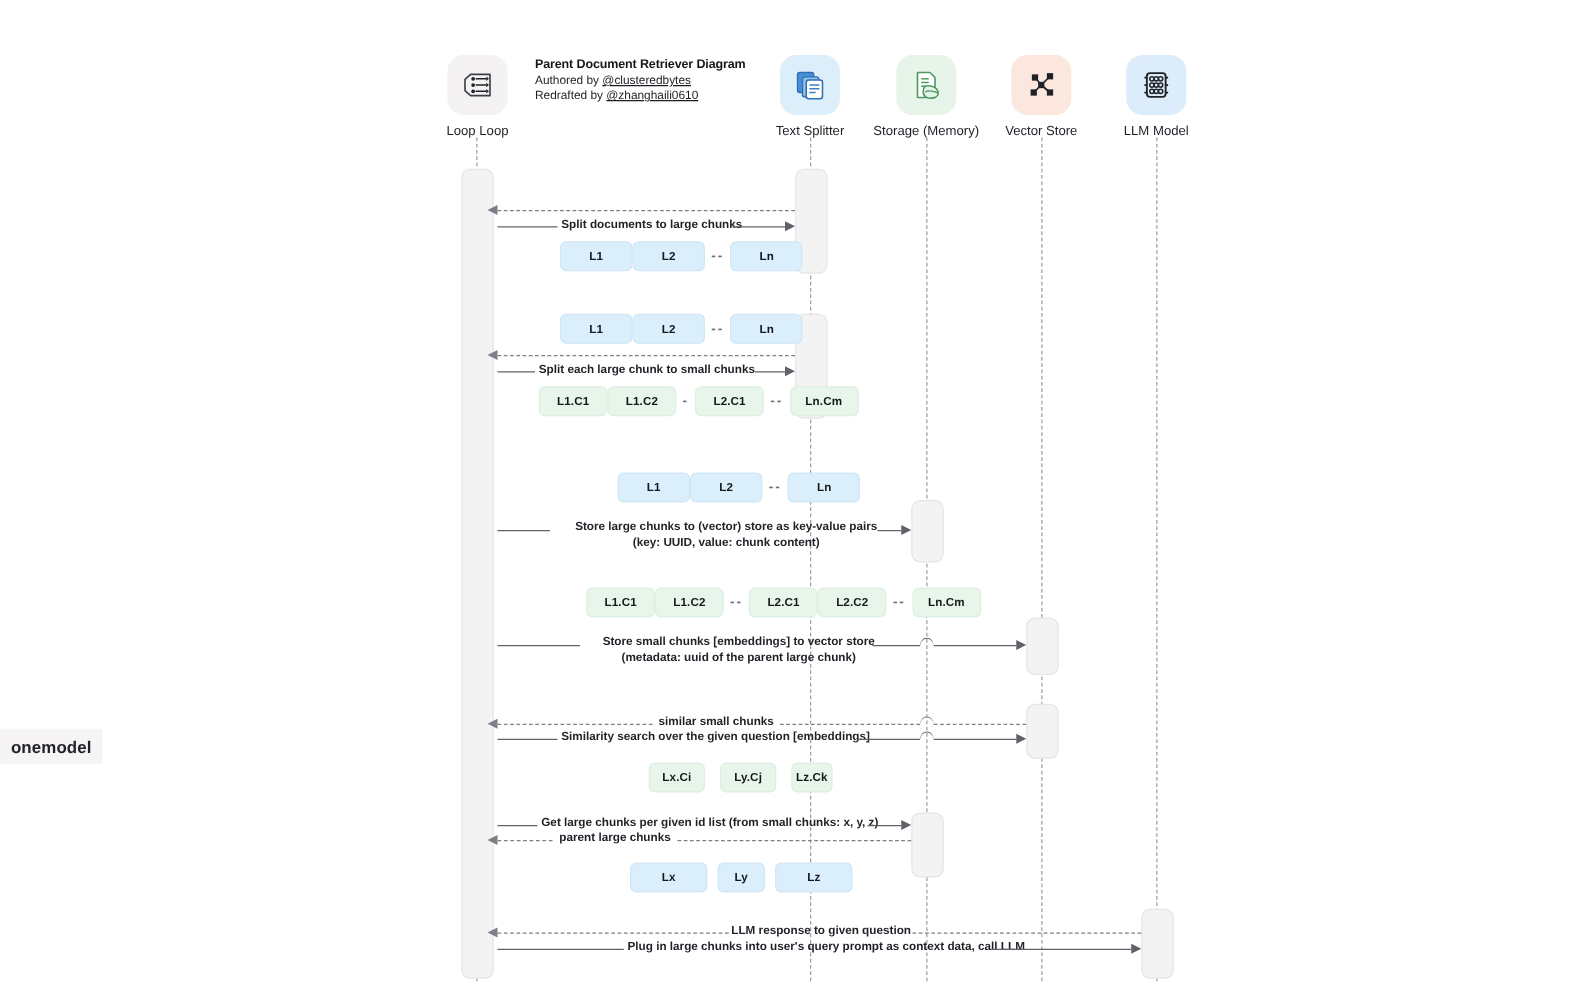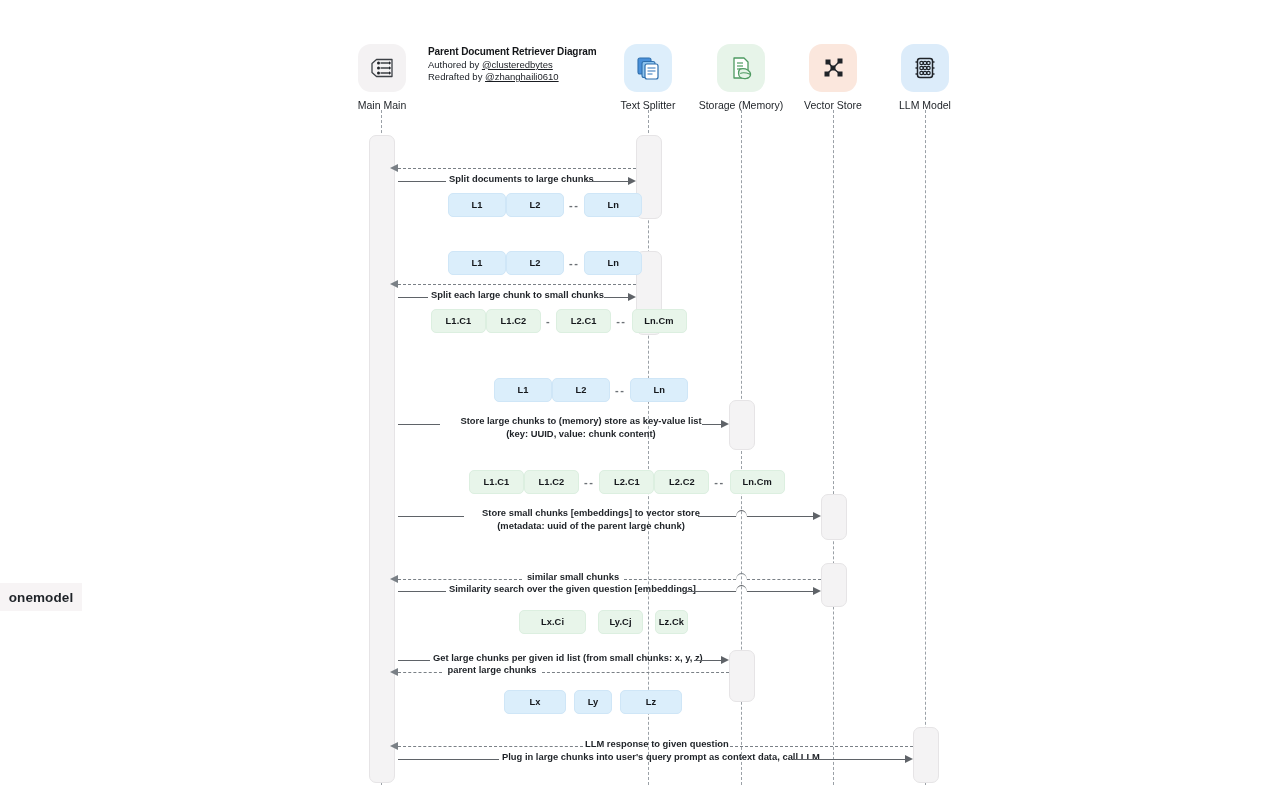--- a/index.html
+++ b/index.html
@@ -183,21 +183,21 @@
         <circle cx="10.5" cy="14" r="1.5" fill="#1f2328"></circle>
         <circle cx="10.5" cy="19" r="1.5" fill="#1f2328"></circle>
         <line x1="12.5" y1="9" x2="21" y2="9" stroke="#1f2328" stroke-width="1.3"></line>
         <line x1="12.5" y1="14" x2="21" y2="14" stroke="#1f2328" stroke-width="1.3"></line>
         <line x1="12.5" y1="19" x2="21" y2="19" stroke="#1f2328" stroke-width="1.3"></line>
         <path d="M21 7.2 L23.2 9 L21 10.8 Z" fill="#1f2328"></path>
         <path d="M21 12.2 L23.2 14 L21 15.8 Z" fill="#1f2328"></path>
         <path d="M21 17.2 L23.2 19 L21 20.8 Z" fill="#1f2328"></path>
       </svg>
     </div>
-    <div class="p-label">Main Main</div>
+    <div class="p-label">Loop Loop</div>
   </div>
 
   <div class="participant" style="left:602px; top:44px;">
     <div class="p-icon" style="background:#ddeefb;">
       <svg width="28" height="28" viewBox="0 0 28 28">
         <rect x="4" y="4" width="13" height="16" rx="2" fill="#4a90d9" stroke="#2f6fae" stroke-width="1.1"></rect>
         <rect x="8" y="7.5" width="13" height="16" rx="2" fill="#8fc4ee" stroke="#2f6fae" stroke-width="1.1"></rect>
         <rect x="11" y="10" width="13" height="15" rx="2" fill="#ffffff" stroke="#2f6fae" stroke-width="1.2"></rect>
         <line x1="13.5" y1="14" x2="21.5" y2="14" stroke="#3f7fc0" stroke-width="1.1"></line>
         <line x1="13.5" y1="17" x2="21.5" y2="17" stroke="#3f7fc0" stroke-width="1.1"></line>
@@ -331,21 +331,21 @@
   <div class="chunk-row" style="left:462px; top:378px;">
     <div class="chunk blue" style="width:58px;">L1</div>
     <div class="chunk blue" style="width:58px;">L2</div>
     <div class="ellip">--</div>
     <div class="chunk blue" style="width:58px;">Ln</div>
   </div>
 
   <div class="msg" style="left:0; top:424px;">
     <div class="line-l" style="left:398px; width:42px;"></div>
     <div class="label two" style="left:442px; width:278px;">
-      <span>Store large chunks to (memory) store as key-value list</span><br>
+      <span>Store large chunks to (vector) store as key-value pairs</span><br>
       <span>(key: UUID, value: chunk content)</span>
     </div>
     <div class="line-r" style="left:702px; width:19px;"></div>
     <div class="arrow-r" style="left:721px;"></div>
   </div>
 
   <div class="chunk-row" style="left:437px; top:470px;">
     <div class="chunk green" style="width:55px;">L1.C1</div>
     <div class="chunk green" style="width:55px;">L1.C2</div>
     <div class="ellip">--</div>
@@ -379,21 +379,21 @@
   <div class="msg" style="left:0; top:591px;">
     <div class="line-l" style="left:398px; width:48px;"></div>
     <div class="label" style="left:449px; width:234px;">Similarity search over the given question [embeddings]</div>
     <div class="line-r" style="left:686px; width:50px;"></div>
     <div class="jump" style="left:736px; top:-6px;"></div>
     <div class="line-r" style="left:747px; width:66px;"></div>
     <div class="arrow-r" style="left:813px;"></div>
   </div>
 
   <div class="chunk-row" style="left:487px; top:610px;">
-    <div class="chunk green" style="width:67px;">Lx.Ci</div>
+    <div class="chunk green" style="width:45px;">Lx.Ci</div>
     <div style="width:12px;"></div>
     <div class="chunk green" style="width:45px;text-align:right;">Ly.Cj</div>
     <div style="width:12px;"></div>
     <div class="chunk green" style="width:33px;">Lz.Ck</div>
   </div>
 
   <div class="msg" style="left:0; top:660px;">
     <div class="line-l" style="left:398px; width:32px;"></div>
     <div class="label" style="left:433px; width:258px;">Get large chunks per given id list (from small chunks: x, y, z)</div>
     <div class="line-r" style="left:694px; width:27px;"></div>

